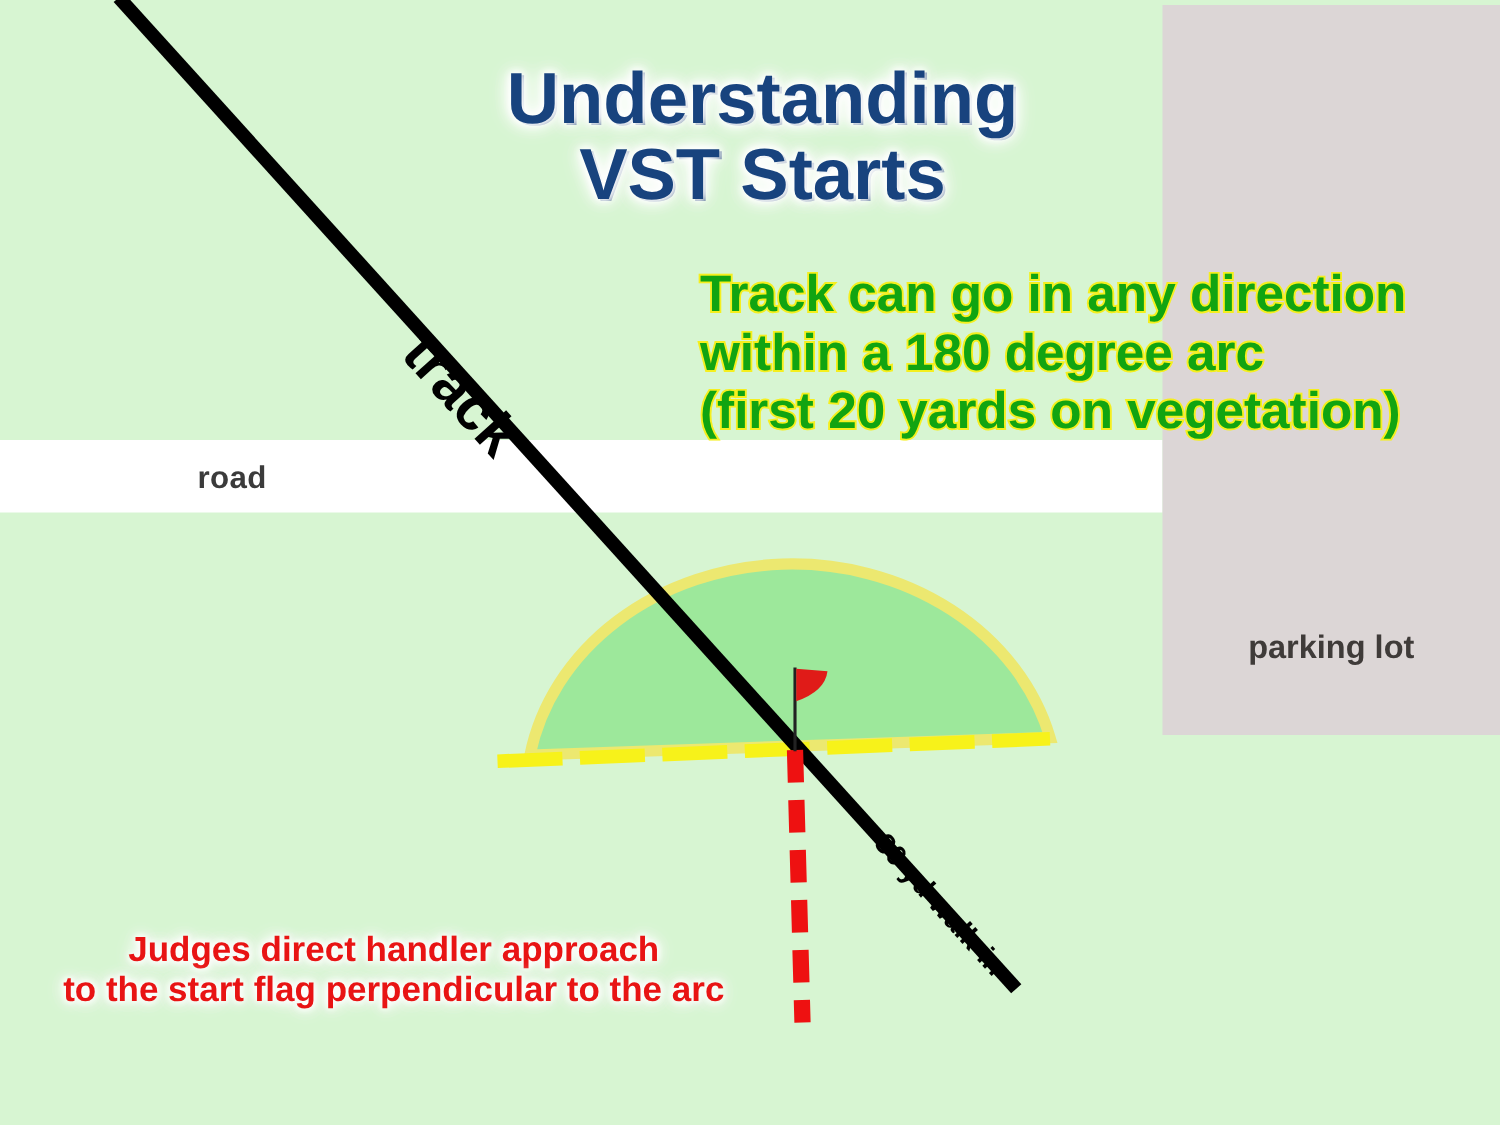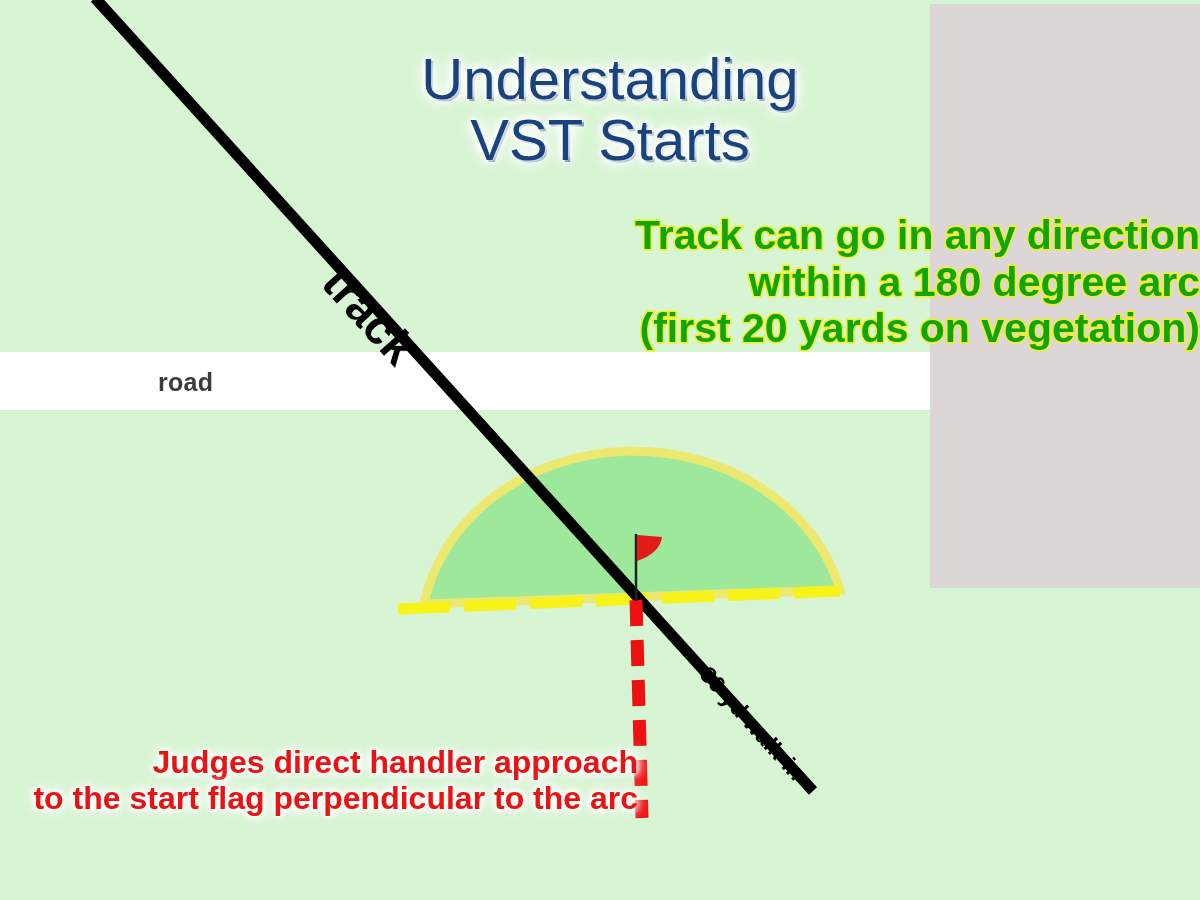--- a/index.html
+++ b/index.html
@@ -95,51 +95,51 @@
 
   
   .title {
     position: absolute;
     left: 300px;
     top: 48px;
     width: 620px;
     text-align: center;
     font-size: 58px;
     line-height: 1.06;
-    font-weight: normal;
+    font-weight: bold;
     color: #18437e;
     text-shadow:
        0 0 7px #ffffff,  0 0 7px #ffffff,
        0 0 14px #ffffff, 0 0 14px #ffffff,
        0 0 20px #ffffff, 2px 2px 0 #12386b;
     white-space: pre-line;
   }
 
   .green-note {
     position: absolute;
     left: 560px;
     top: 212px;
     width: 640px;
-    text-align: right;
+    text-align: left;
     font-size: 41px;
     line-height: 1.14;
     font-weight: bold;
     color: #11a411;
     white-space: pre-line;
     -webkit-text-stroke: 3px #f5ef1e;
     paint-order: stroke fill;
   }
 
   .red-note {
     position: absolute;
-    left: 28px;
+    left: 10px;
     top: 744px;
     width: 610px;
-    text-align: right;
-    font-size: 32px;
+    text-align: center;
+    font-size: 28px;
     line-height: 1.14;
     font-weight: bold;
     color: #e81414;
     text-shadow:
        0 0 6px #ffffff,  0 0 6px #ffffff,
        0 0 12px #ffffff, 0 0 12px #ffffff,
        0 0 18px #ffffff;
     white-space: pre-line;
   }
 </style>
@@ -147,20 +147,22 @@
 <body>
 
 <div id="stage">
 
   <div class="field"></div>
 
   <div class="road-band"></div>
   <div class="road-label">road</div>
 
   <div class="parking-lot"></div>
+  <div class="parking-label">parking
+lot</div>
 
   <svg class="svg-layer" viewBox="0 0 1200 900">
 
     <path d="M 424 604 A 213 185 0 0 1 840 590 Z" fill="#9de89b" stroke="#ece870" stroke-width="9"></path>
 
     <line x1="398" y1="609" x2="840" y2="591" stroke="#f7f21a" stroke-width="11" stroke-dasharray="52 14" stroke-linecap="butt"></line>
 
     <line x1="95" y1="-2" x2="813" y2="791" stroke="#000000" stroke-width="11"></line>
 
     <line x1="636" y1="600" x2="642" y2="818" stroke="#ee1111" stroke-width="13" stroke-dasharray="26 14" stroke-linecap="butt"></line>

